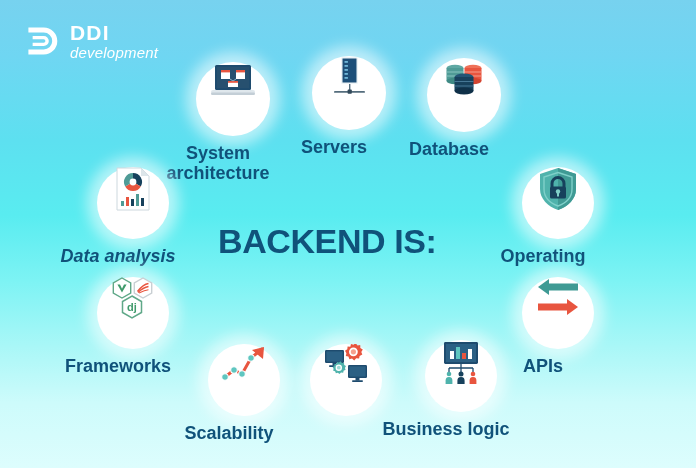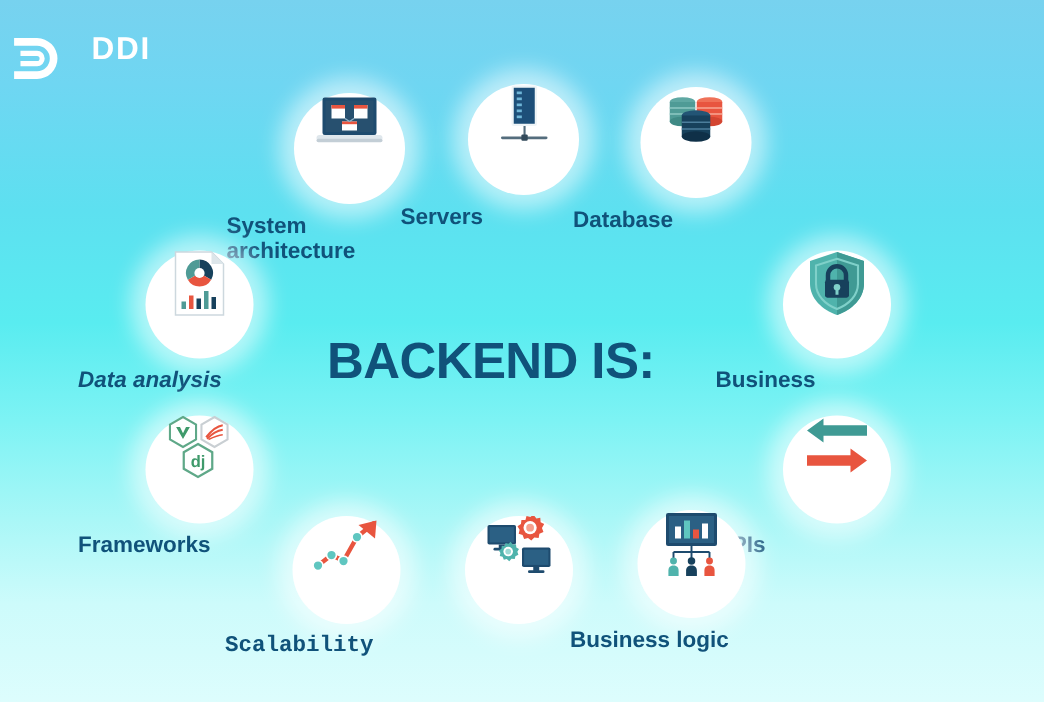--- a/index.html
+++ b/index.html
@@ -21,24 +21,25 @@
       #a9f7f7 74%,
       #cdfbfb 86%,
       #ddfdfd 100%);
     font-family: "Liberation Sans", sans-serif;
     -webkit-font-smoothing: antialiased;
   }
 
   
   #logo {
     position: absolute;
-    left: 6px;
+    left: 25px;
     top: 22px;
     display: flex;
-    gap: 21px;
+    align-items: center;
+    gap: 11px;
   }
   #logo .mark { width: 34px; height: 34px; display: block; }
   #logo .wordmark { display: flex; flex-direction: column; line-height: 1; }
   #logo .ddi {
     color: #ffffff;
     font-size: 21px;
     font-weight: bold;
     letter-spacing: 1.2px;
   }
   #logo .dev {
@@ -75,38 +76,40 @@
     background: #ffffff;
     display: flex;
     align-items: flex-start;
     justify-content: center;
     box-shadow: 0 0 14px 10px rgba(255,255,255,0.55);
   }
   .bubble svg { display: block; }
   .caption {
     margin-top: 7px;
     color: #10527a;
-    font-size: 15px;
+    font-size: 18px;
     font-weight: bold;
     line-height: 1.12;
+    text-align: center;
     white-space: pre-line;
   }
 </style>
 </head>
 <body>
 
 <div id="canvas">
 
   <div id="logo">
     <svg class="mark" viewBox="0 0 40 40">
       <path d="M4 4 H22 A16 16 0 0 1 22 36 H4 V30 H22 A10 10 0 0 0 22 10 H4 Z" fill="#ffffff"></path>
       <path d="M9 14 H22 A6 6 0 0 1 22 26 H9 V22 H22 A2 2 0 0 0 22 18 H9 Z" fill="#ffffff"></path>
     </svg>
     <div class="wordmark">
       <span class="ddi">DDI</span>
+      <span class="dev">development</span>
     </div>
   </div>
 
   <div id="headline">BACKEND IS:</div>
 
 <div class="node" style="left: 196px; top: 62px; width: 74px;">
       <div class="bubble" style="width: 74px; height: 74px;">
     <svg width="46" height="40" viewBox="0 0 46 40">
       <rect x="5" y="3" width="36" height="25" rx="1.5" fill="#1e4b6e"></rect>
       <rect x="7" y="5" width="32" height="21" fill="#27506f"></rect>
@@ -195,21 +198,21 @@
     <svg width="40" height="44" viewBox="0 0 40 44">
       <path d="M20 1 L38 7 V22 C38 32 30 39.5 20 43 C10 39.5 2 32 2 22 V7 Z" fill="#4fb3ac"></path>
       <path d="M20 1 L38 7 V22 C38 32 30 39.5 20 43 Z" fill="#3f9a94"></path>
       <path d="M20 5.5 L34 10 V22 C34 30 28 36 20 39 C12 36 6 30 6 22 V10 Z" fill="none" stroke="#7fd0c9" stroke-width="1.4"></path>
       <path d="M14 20 v-3.5 a6 6 0 0 1 12 0 V20" fill="none" stroke="#17415c" stroke-width="3"></path>
       <rect x="12" y="19.5" width="16" height="12" rx="1.6" fill="#17415c"></rect>
       <circle cx="20" cy="24.5" r="2.2" fill="#7fd0c9"></circle>
       <rect x="19" y="25" width="2" height="4.5" fill="#7fd0c9"></rect>
     </svg>
       </div>
-      <div class="caption" style="width: 132px; margin-left: -30px;">Business</div>
+      <div class="caption" style="width: 132px; margin-left: -30px;">Operating</div>
     </div>
     <div class="node" style="left: 97px; top: 277px; width: 72px;">
       <div class="bubble" style="width: 72px; height: 72px;">
     <svg width="46" height="44" viewBox="0 0 46 44">
       <g transform="translate(12,11)">
         <path d="M0 -10 L8.7 -5 V5 L0 10 L-8.7 5 V-5 Z" fill="#ffffff" stroke="#5fa888" stroke-width="1.4"></path>
         <path d="M-4.6 -3.4 h2.6 L0 0.8 l2 -4.2 h2.6 L0 4.6 Z" fill="#3f9a6b"></path>
       </g>
       <g transform="translate(33,11)">
         <path d="M0 -10 L8.7 -5 V5 L0 10 L-8.7 5 V-5 Z" fill="#ffffff" stroke="#c9cfd3" stroke-width="1.4"></path>
@@ -227,21 +230,21 @@
     </div>
     <div class="node" style="left: 522px; top: 277px; width: 72px;">
       <div class="bubble" style="width: 72px; height: 72px;">
     <svg width="44" height="40" viewBox="0 0 44 40">
       <path d="M2 10 L13 2 V6.5 H42 V13.5 H13 V18 Z" fill="#3f9a94"></path>
       <path d="M42 30 L31 22 V26.5 H2 V33.5 H31 V38 Z" fill="#e8553f"></path>
     </svg>
       </div>
       <div class="caption" style="width: 132px; margin-left: -30px;">APIs</div>
     </div>
-    <div class="node" style="left: 195px; top: 344px; width: 72px; font-family: Liberation Mono, monospace;">
+    <div class="node" style="left: 208px; top: 344px; width: 72px;">
       <div class="bubble" style="width: 72px; height: 72px;">
     <svg width="46" height="40" viewBox="0 0 46 40">
       <path d="M4 33 L13 26 L21 30 L30 14 L41 5" fill="none" stroke="#e8553f" stroke-width="3" stroke-linecap="round" stroke-linejoin="round"></path>
       <path d="M43 3 L42 15 L31 6 Z" fill="#e8553f"></path>
       <circle cx="4" cy="33" r="3.3" fill="#5fc6c0" stroke="#ffffff" stroke-width="1.1"></circle>
       <circle cx="13" cy="26" r="3.3" fill="#5fc6c0" stroke="#ffffff" stroke-width="1.1"></circle>
       <circle cx="21" cy="30" r="3.3" fill="#5fc6c0" stroke="#ffffff" stroke-width="1.1"></circle>
       <circle cx="30" cy="14" r="3.3" fill="#5fc6c0" stroke="#ffffff" stroke-width="1.1"></circle>
     </svg>
       </div>

